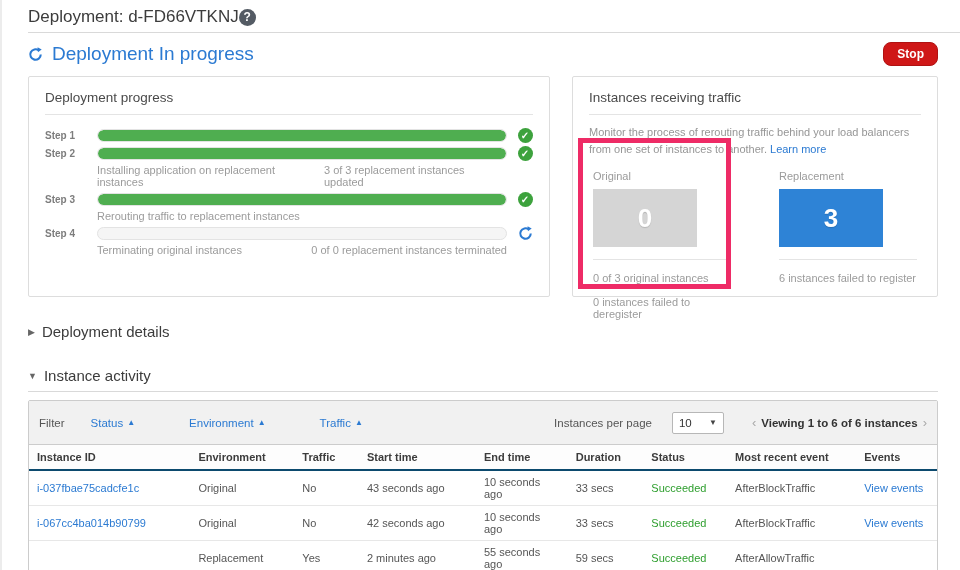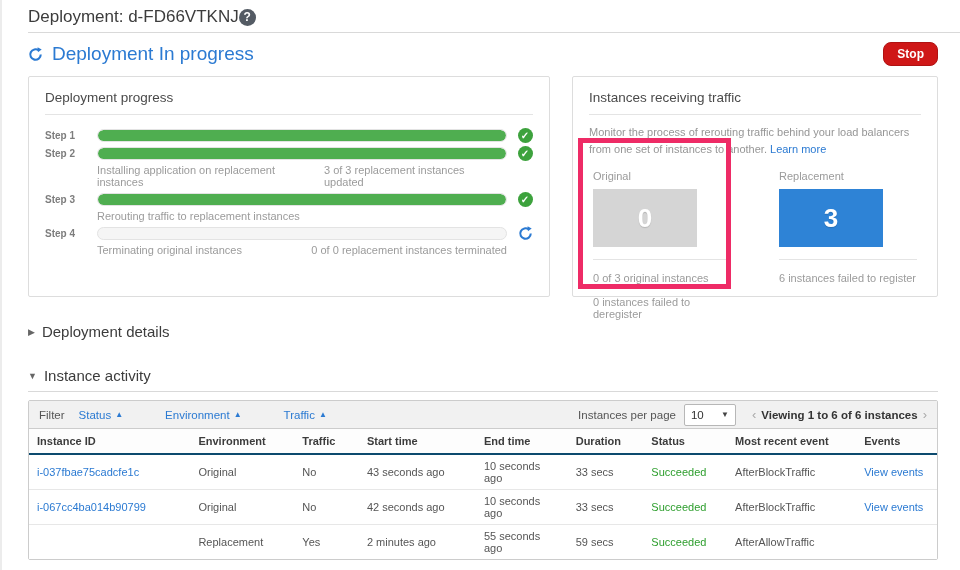--- a/index.html
+++ b/index.html
@@ -87,23 +87,23 @@
     font-size: 15px; color: #3c3c3c; cursor: pointer;
     margin: 0 22px 0 26px;
   }
   .section-details { margin-top: 26px; }
   .section-activity { margin-top: 27px; padding-bottom: 7px; border-bottom: 1px solid #d9d9d9; }
   .tri { font-size: 9px; color: #666; }
 
   
   .table-wrap { margin: 8px 22px 0 26px; border: 1px solid #ccc; border-radius: 2px; }
   .filter-bar {
-    display: flex; align-items: center; height: 28px;
+    display: flex; align-items: center; height: 44px;
     background: #f1f1f1; border-bottom: 1px solid #ccc;
-    padding: 0 10px; font-size: 11.5px;
+    padding: 0 10px; font-size: 11.5px; gap: 12px;
   }
   .filter-label { color: #555; margin-right: 14px; }
   .filter-link { display: flex; align-items: center; gap: 4px; margin-right: 42px; font-size: 11.5px; }
   .caret-up { font-size: 8px; }
   .filter-spacer { flex: 1; }
   .perpage-label { color: #555; margin-right: 8px; }
   .perpage-select {
     display: flex; align-items: center; justify-content: space-between;
     width: 52px; height: 22px; background: #fff; border: 1px solid #b7b7b7;
     border-radius: 2px; padding: 0 6px; font-size: 11.5px; color: #333; cursor: pointer;

